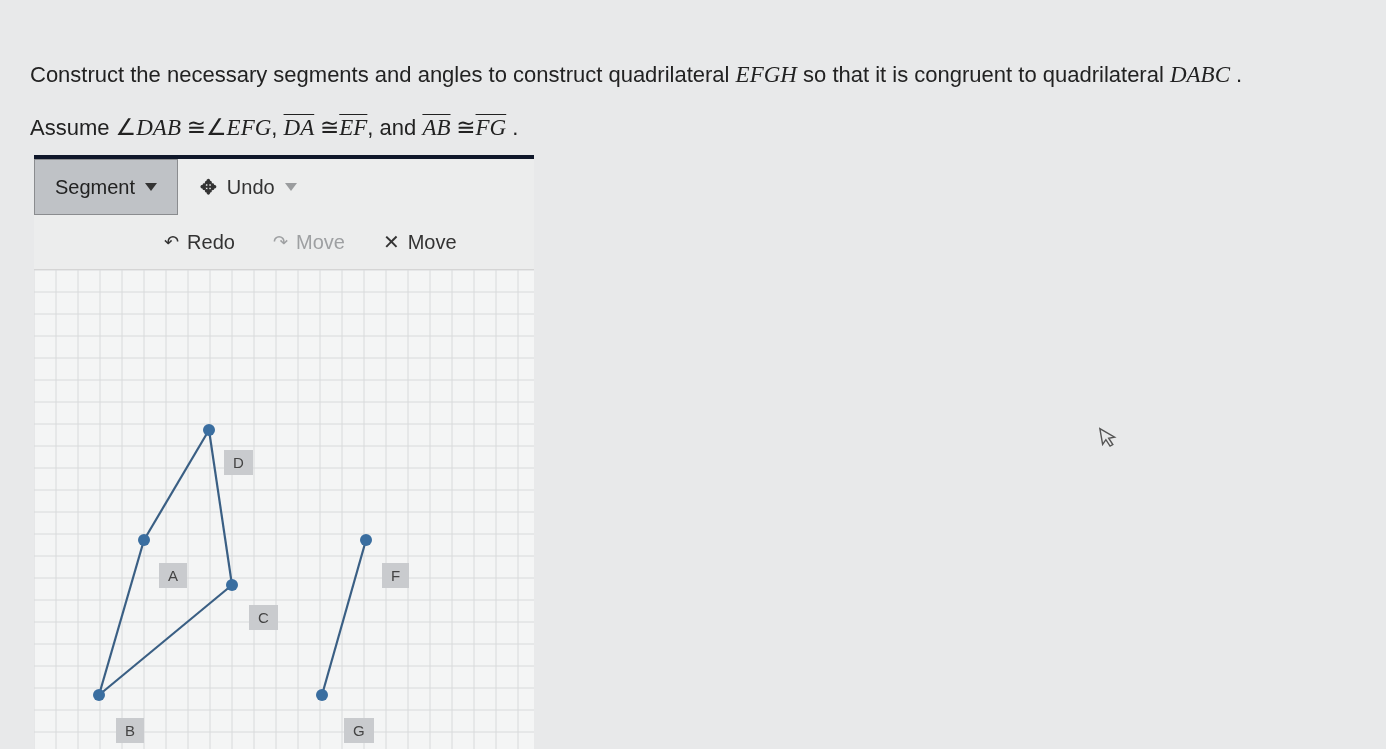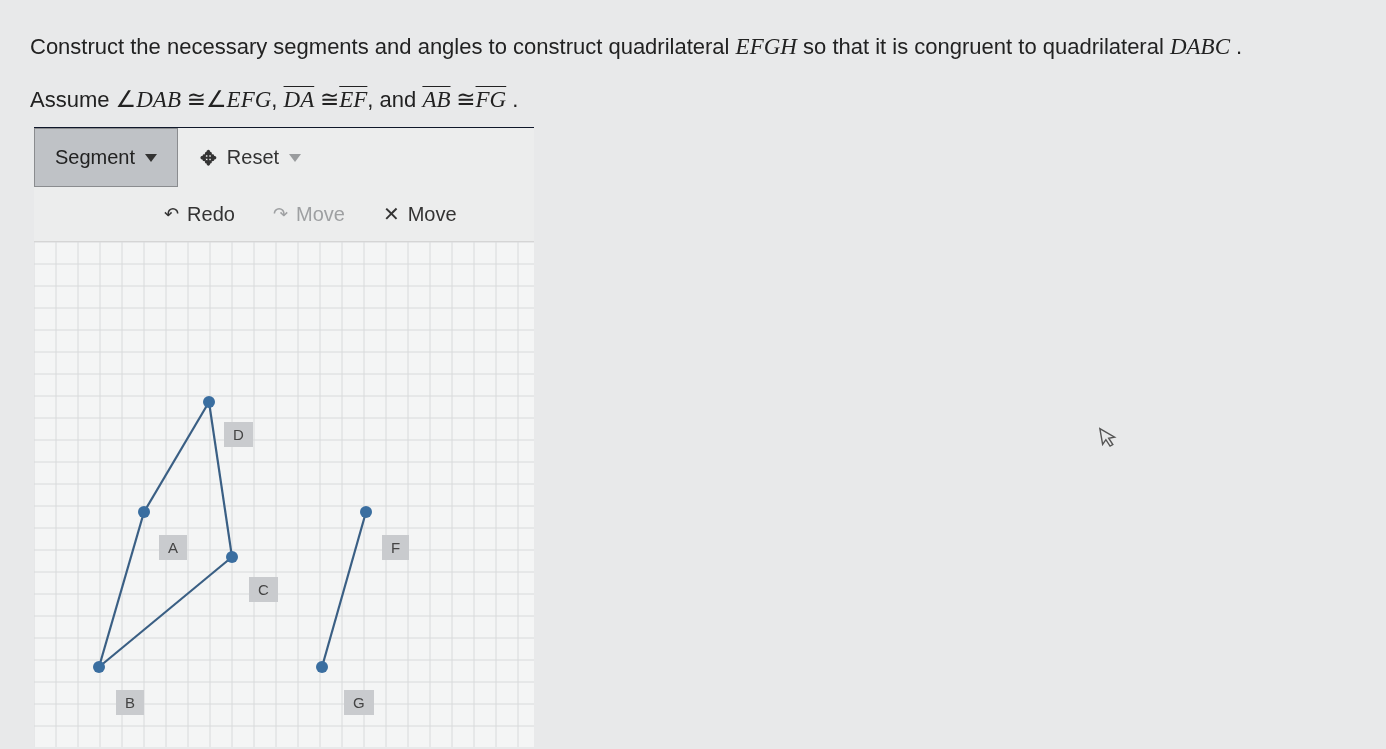--- a/index.html
+++ b/index.html
@@ -9,36 +9,37 @@
     width: 1386px;
     height: 749px;
     overflow: hidden;
     position: relative;
   }
   .instructions {
     padding: 30px 30px 10px 30px;
     font-size: 22px;
     color: #222;
     line-height: 1.5;
+    margin-top: 28px;
   }
   .instructions .line2 { margin-top: 18px; }
   .math-i { font-family: "Times New Roman", serif; font-style: italic; font-size: 23px; }
   .overline { text-decoration: overline; text-decoration-thickness: 1.2px; }
   .angle::before { content: "\2220"; font-style: normal; }
   .cong::before { content: " \2245 "; font-style: normal; }
 
   .tool-panel {
     margin-left: 34px;
     width: 500px;
   }
   .tool-row1 {
     display: flex;
     align-items: stretch;
     background: #eceded;
-    border-top: 1px solid #0f172a;
+    border-top: 4px solid #0f172a;
     height: 60px;
   }
   .btn-segment {
     background: #bfc2c6;
     border: 1px solid #8a8c8f;
     display: flex;
     align-items: center;
     padding: 0 20px;
     font-size: 20px;
     color: #222;
@@ -118,21 +119,21 @@
 
 <div class="tool-panel">
 
   <div class="tool-row1">
     <div class="btn-segment">
       <span>Segment</span>
       <span class="caret-down"></span>
     </div>
     <div class="btn-move">
       <span class="move-icon">✥</span>
-      <span>Reset</span>
+      <span>Undo</span>
       <span class="caret-down light"></span>
     </div>
   </div>
 
   <div class="tool-row2">
     <div class="tool-item">
       <span class="undo-arrow">↶</span>
       <span>Redo</span>
     </div>
     <div class="tool-item disabled">

